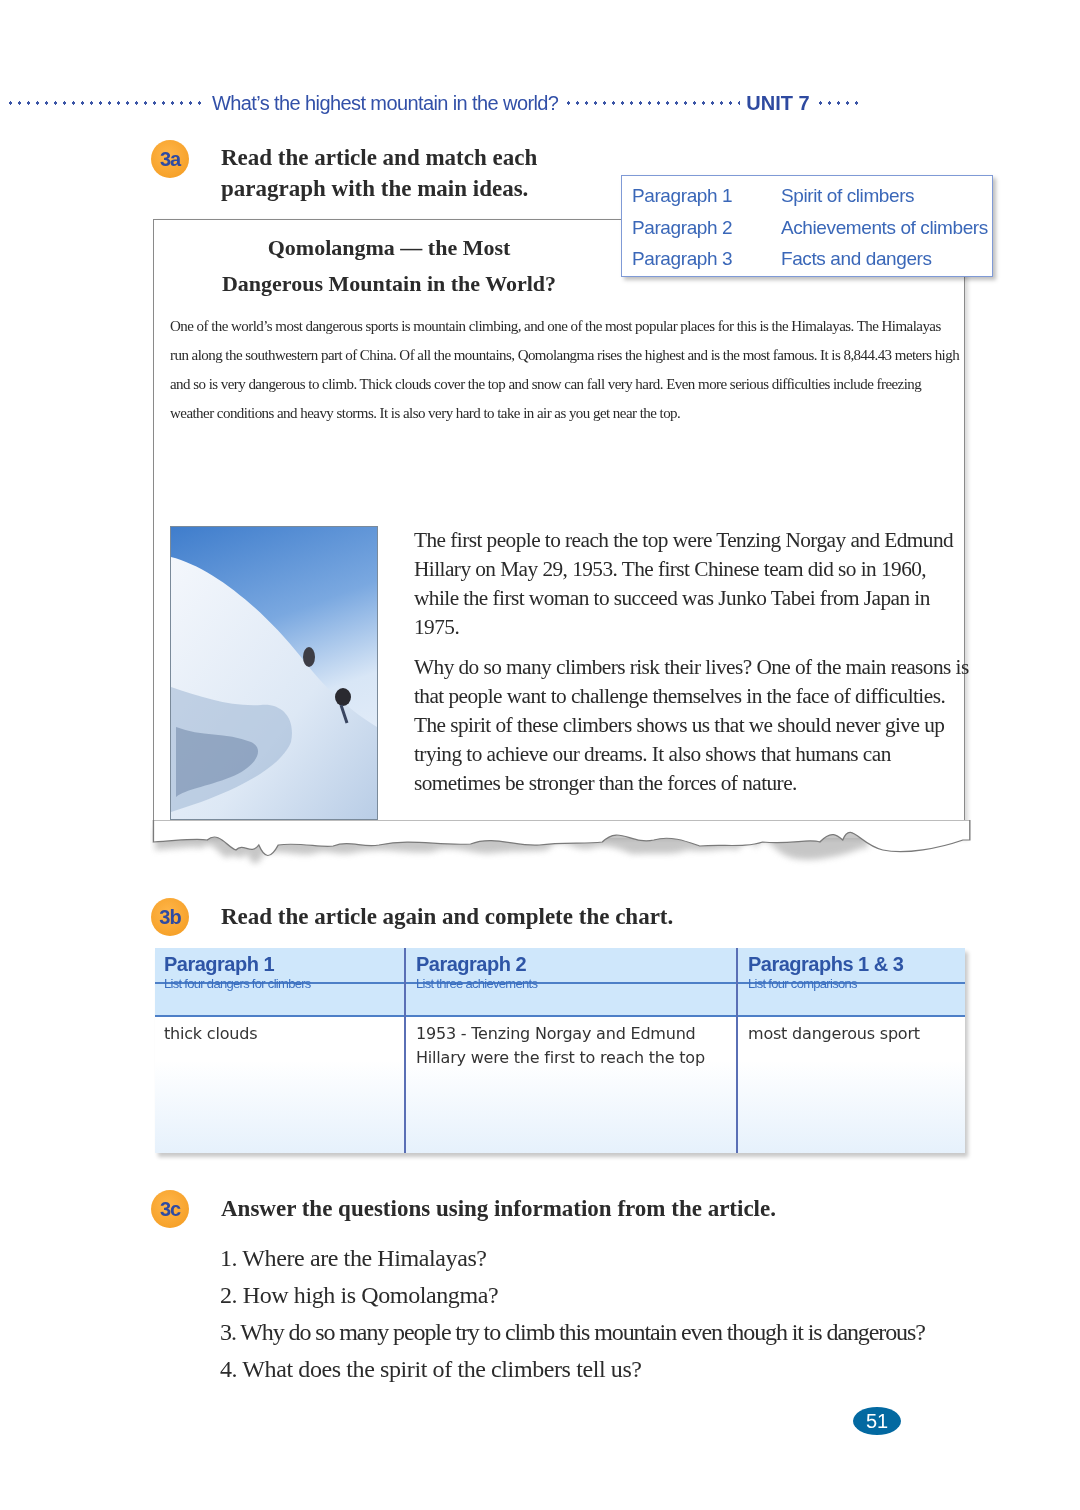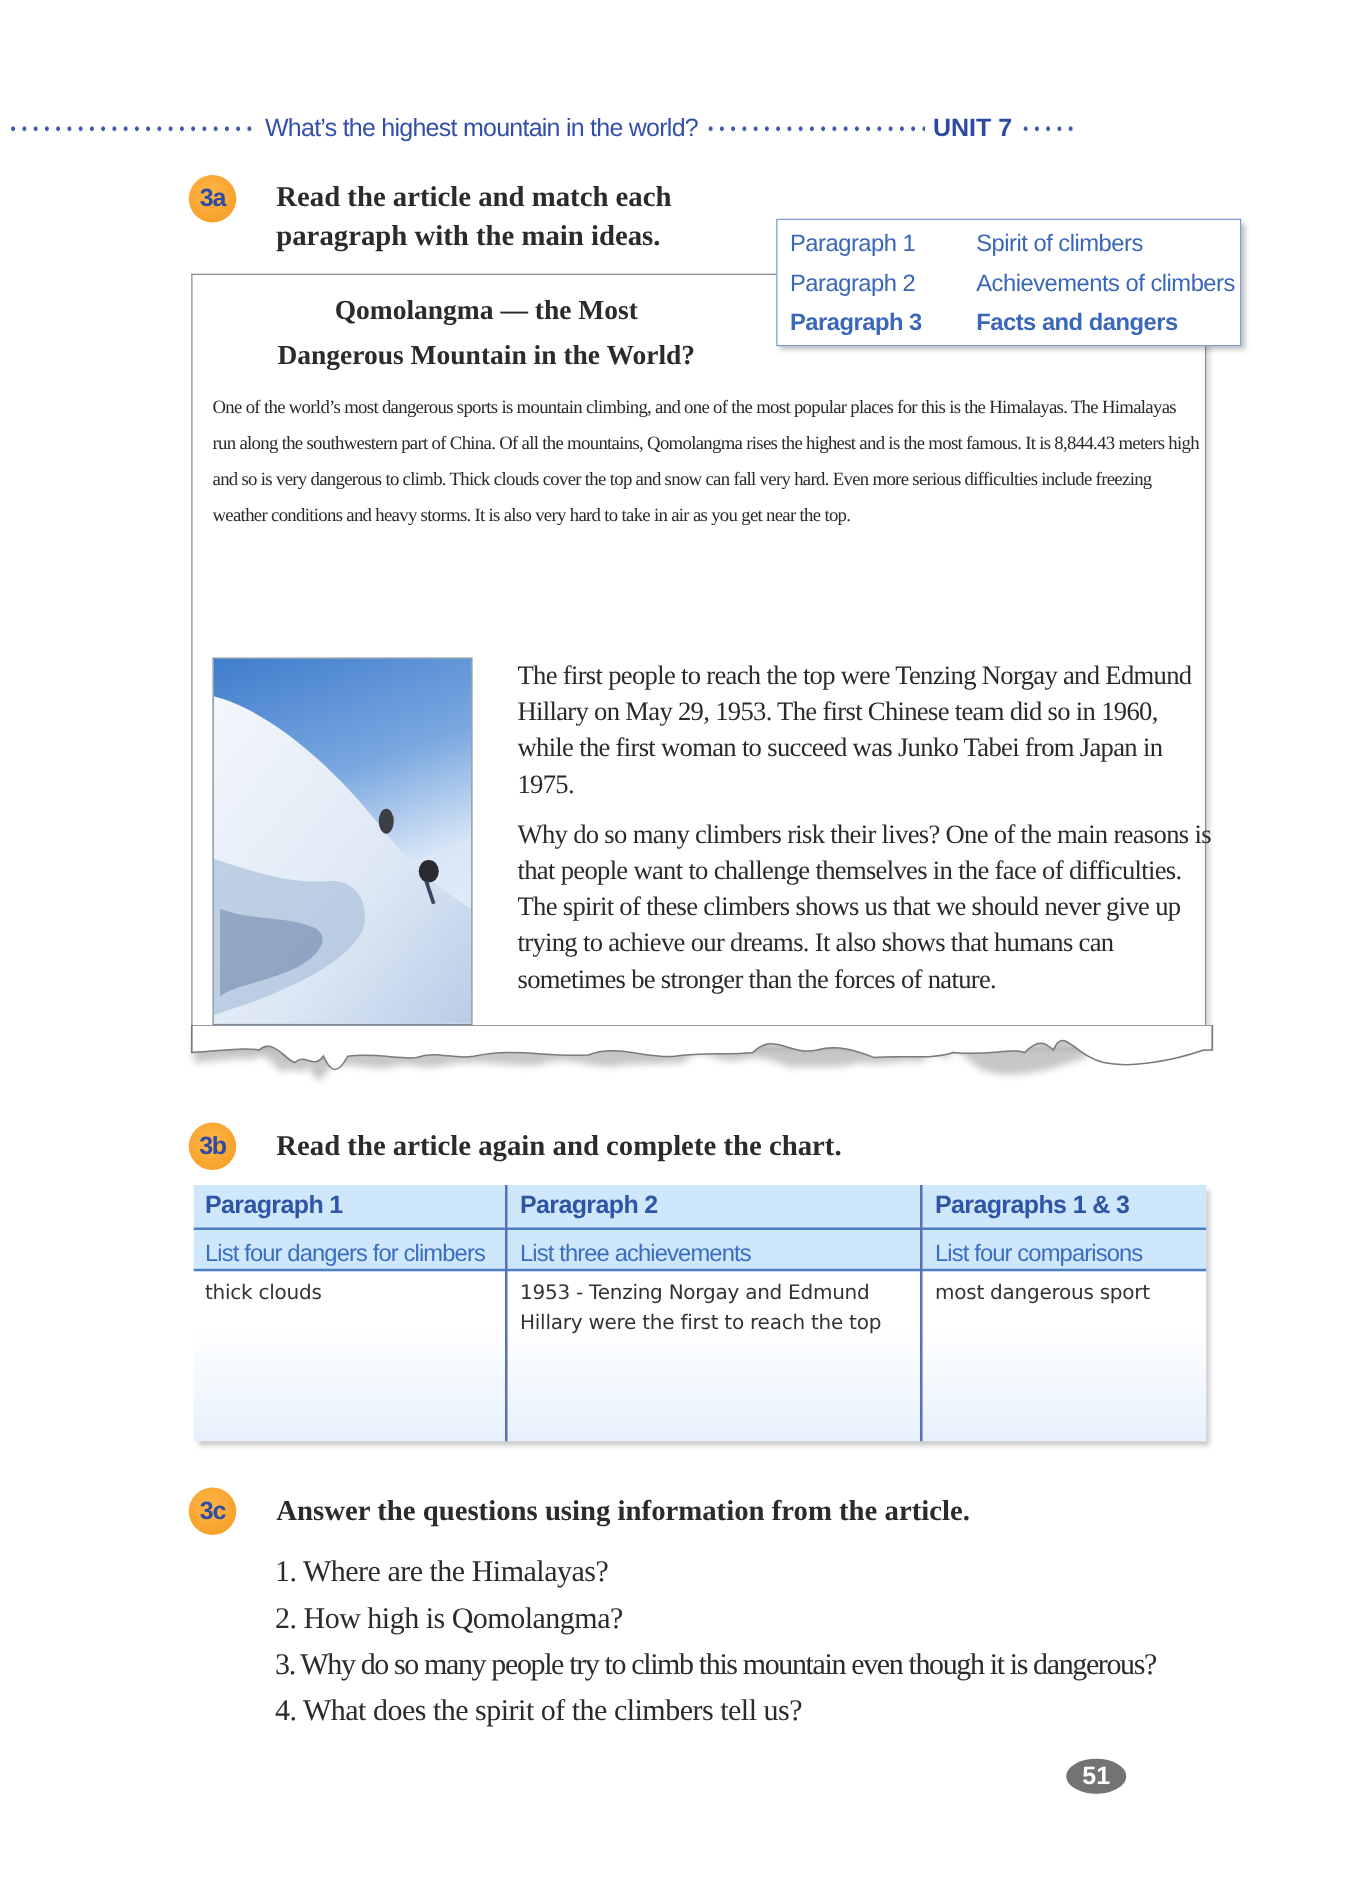--- a/index.html
+++ b/index.html
@@ -78,32 +78,32 @@
     position: absolute; left: 155px; top: 948px; width: 810px; height: 205px;
     background: linear-gradient(180deg, #ffffff 0%, #ffffff 55%, #e6f1fc 100%);
     box-shadow: 3px 4px 4px rgba(0,0,0,0.22);
     font-family: "Liberation Sans", sans-serif;
   }
   .chart .hdr { position: absolute; left: 0; top: 0; width: 810px; height: 69px; background: #cfe7fb; }
   .chart .hline { position: absolute; left: 0; width: 810px; height: 2px; background: #4d7fc7; }
   .chart .vline { position: absolute; top: 0; width: 1.5px; height: 205px; background: #5a6fb5; }
   .chart .cell { position: absolute; }
   .chart .h1 { font-weight: bold; font-size: 20px; color: #2e55a6; letter-spacing: -0.5px; top: 5px; }
-  .chart .h2 { font-size: 19px; color: #3a6ec0; letter-spacing: -0.7px; top: 45px; }
+  .chart .h2 { font-size: 13px; color: #3a6ec0; letter-spacing: -0.7px; top: 28px; }
   .chart .ans { font-family: "DejaVu Sans", sans-serif; font-size: 16px; color: #333; line-height: 24px; top: 74px; letter-spacing: -0.2px; }
 
   
   .qlist { position: absolute; left: 220px; top: 1240px; width: 760px; }
   .q { font-size: 24px; height: 37px; line-height: 37px; color: #2b2b2b; letter-spacing: -0.4px; white-space: nowrap; }
   .q.tight { letter-spacing: -1.1px; }
 
   .pagenum {
     position: absolute; left: 853px; top: 1407px; width: 48px; height: 28px; border-radius: 50%;
-    background: #737373; color: #fff; font-family: "Liberation Sans", sans-serif;
-    font-weight: bold; font-size: 20px; display: flex; align-items: center; justify-content: center;
+    background: #0369a1; color: #fff; font-family: "Liberation Sans", sans-serif;
+    font-weight: normal; font-size: 20px; display: flex; align-items: center; justify-content: center;
   }
 </style>
 </head>
 <body>
 
 <div class="header">
   <div class="dots d1"></div>
   <span class="title">What’s the highest mountain in the world?</span>
   <div class="dots d2"></div>
   <span class="unit">UNIT 7</span>
@@ -155,21 +155,21 @@
 
 <div class="matchbox">
   <div class="row" style="top:4px;">
     <span class="l">Paragraph 1</span>
     <span class="r">Spirit of climbers</span>
   </div>
   <div class="row" style="top:36px;">
     <span class="l">Paragraph 2</span>
     <span class="r">Achievements of climbers</span>
   </div>
-  <div class="row" style="top:67px;font-weight:bold;">
+  <div class="row" style="top:67px;">
     <span class="l">Paragraph 3</span>
     <span class="r">Facts and dangers</span>
   </div>
 </div>
 
 <div class="badge" style="left:151px; top:898px;">3b</div>
 <div class="instr" style="left:221px; top:901px;">Read the article again and complete the chart.</div>
 
 <div class="chart">
   <div class="hdr"></div>

